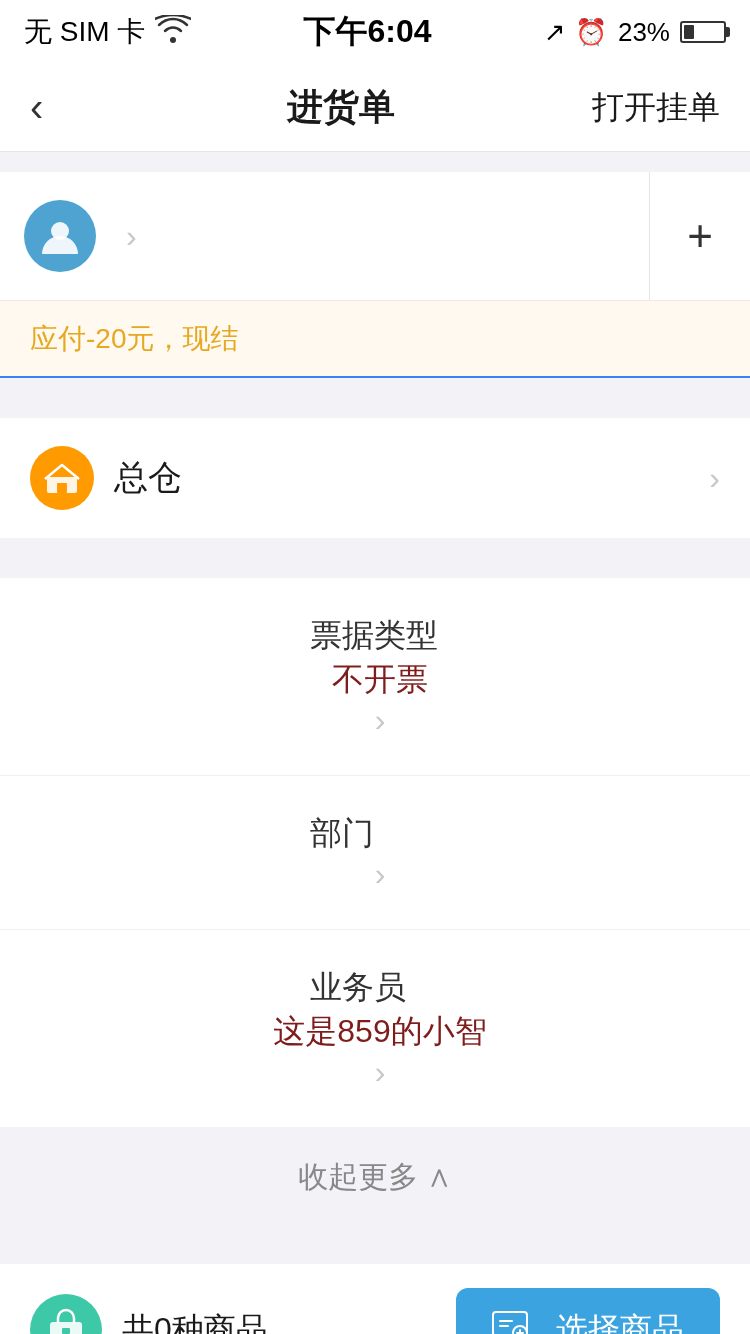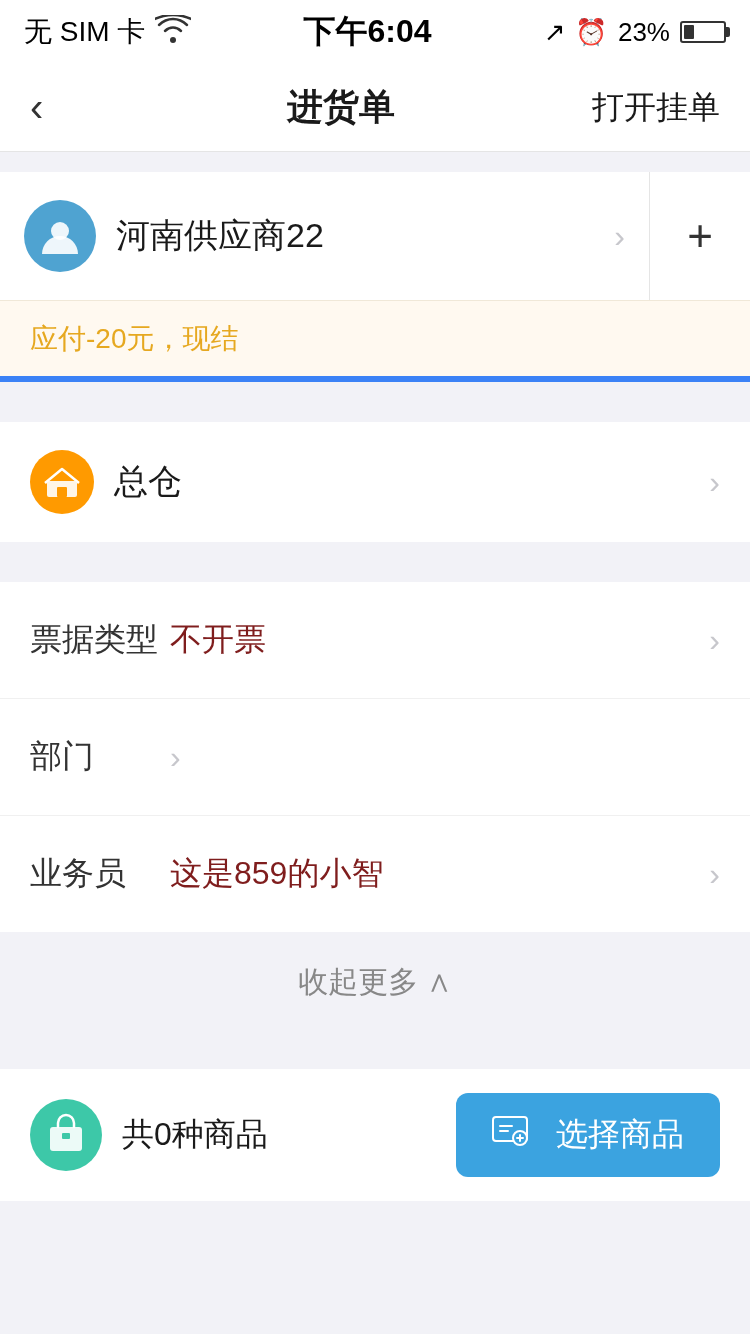--- a/index.html
+++ b/index.html
@@ -146,21 +146,21 @@
       font-size: 44px;
       color: #333;
       background: #fff;
     }
 
     
     .notice-bar {
       background: #fff9f0;
       padding: 18px 30px;
       border-top: 1px solid #f0e8d8;
-      border-bottom: 6px solid #3b82f6;
+      border-bottom: 2px solid #3b82f6;
     }
     .notice-text {
       font-size: 28px;
       color: #e6a820;
     }
 
     
     .warehouse-section {
       background: #fff;
       margin-top: 20px;
@@ -189,20 +189,21 @@
     .form-section {
       background: #fff;
       margin-top: 20px;
     }
     .form-row {
       display: flex;
       align-items: center;
       padding: 36px 30px;
       border-bottom: 1px solid #f0f0f0;
       background: #fff;
+      flex-direction: column;
     }
     .form-row:last-child {
       border-bottom: none;
     }
     .form-label {
       font-size: 32px;
       color: #333;
       width: 130px;
       flex-shrink: 0;
     }
@@ -309,21 +310,20 @@
 <div class="section-gap"></div>
 
 <div class="supplier-section">
   <div class="supplier-main">
     <div class="supplier-avatar">
       <svg viewBox="0 0 44 44" fill="none" xmlns="http://www.w3.org/2000/svg">
         <circle cx="22" cy="17" r="9" fill="white" opacity="0.9"></circle>
         <path d="M4 40c0-9.9 8.1-18 18-18s18 8.1 18 18" fill="white" opacity="0.9"></path>
       </svg>
     </div>
-    <span class="supplier-name">河南供应商22</span>
     <span class="chevron">›</span>
   </div>
   <div class="supplier-add">+</div>
 </div>
 
 <div class="notice-bar">
   <span class="notice-text">应付-20元，现结</span>
 </div>
 
 <div class="section-gap"></div>

